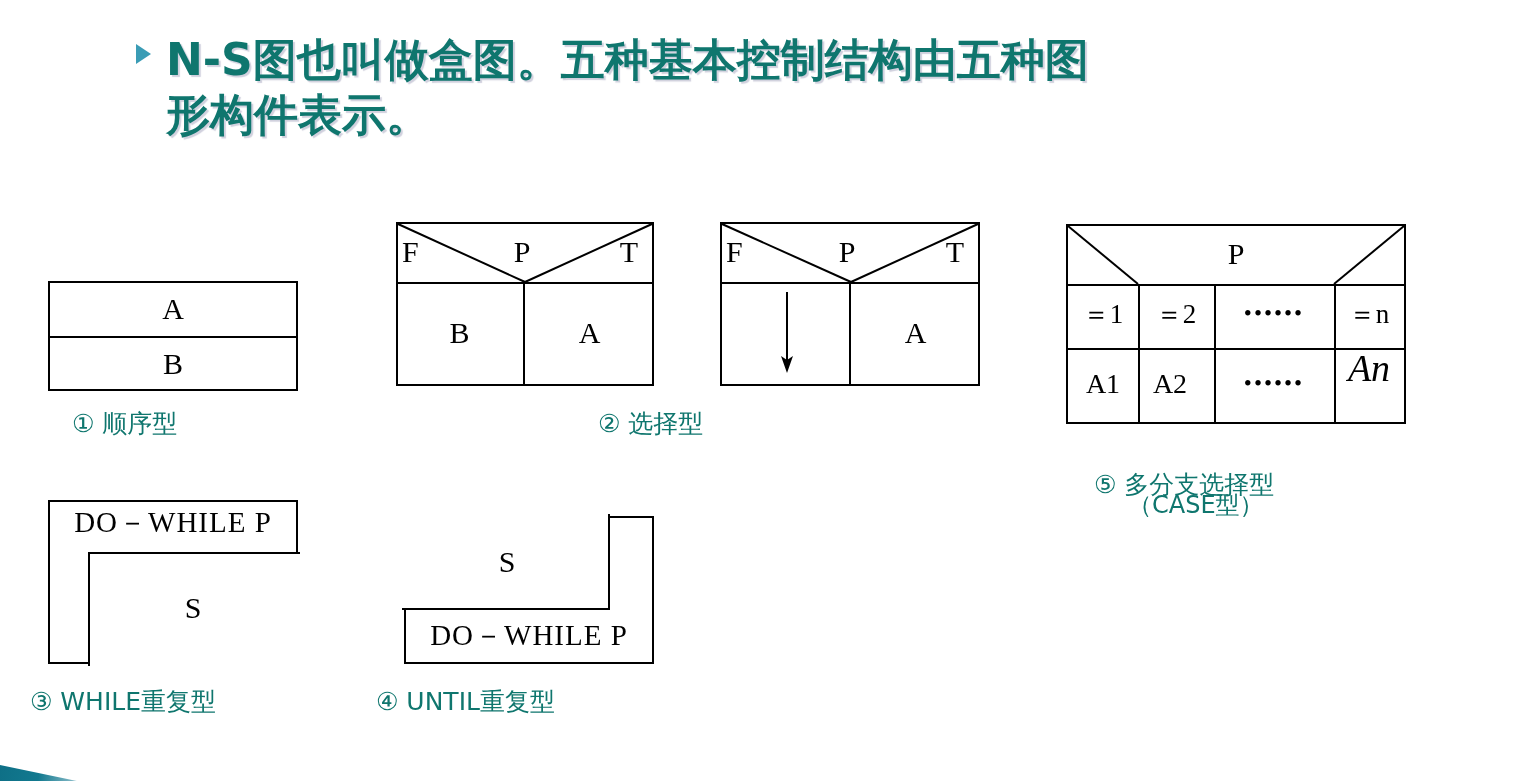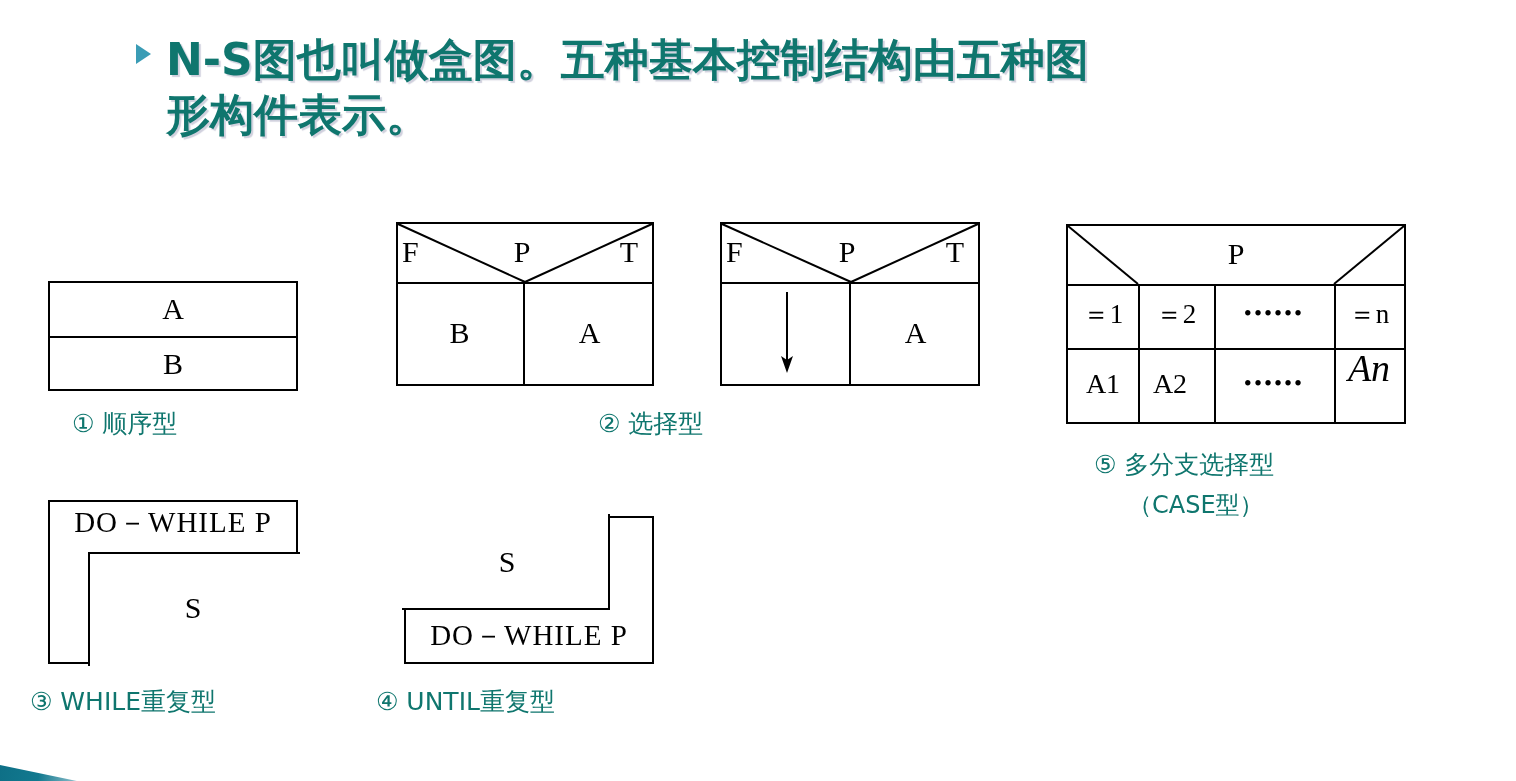--- a/index.html
+++ b/index.html
@@ -158,21 +158,21 @@
 <div class="cell-text" style="left:1068px; top:284px; width:70px; height:60px; font-size:27px;">＝1</div>
 <div class="cell-text" style="left:1138px; top:284px; width:76px; height:60px; font-size:27px;">＝2</div>
 <div class="cell-text" style="left:1214px; top:284px; width:120px; height:60px; font-size:23px; letter-spacing:2px;">••••••</div>
 <div class="cell-text" style="left:1334px; top:284px; width:70px; height:60px; font-size:27px;">＝n</div>
 
 <div class="cell-text" style="left:1068px; top:348px; width:70px; height:72px; font-size:28px;">A1</div>
 <div class="cell-text" style="left:1138px; top:348px; width:64px; height:72px; font-size:28px;">A2</div>
 <div class="cell-text" style="left:1214px; top:348px; width:120px; height:72px; font-size:23px; letter-spacing:2px;">••••••</div>
 <div class="cell-text" style="left:1334px; top:332px; width:70px; height:72px; font-size:38px;font-style:italic;">An</div>
 
-<div class="caption" style="left:1094px; top:448px;">⑤ 多分支选择型</div>
+<div class="caption" style="left:1094px; top:468px;">⑤ 多分支选择型</div>
 <div class="caption" style="left:1128px; top:489px; font-size:24px;">（CASE型）</div>
 
 <div class="ns-box" style="left:48px; top:500px; width:250px; height:164px;">
 </div>
 <div class="ns-box" style="left:88px; top:552px; width:212px; height:114px; border-right:none; border-bottom:none;">
 </div>
 <div class="cell-text" style="left:52px; top:503px; width:242px; height:40px; font-size:29px; letter-spacing:1px;">DO－WHILE P</div>
 <div class="cell-text" style="left:90px; top:556px; width:206px; height:104px; font-size:30px;">S</div>
 <div class="caption" style="left:30px; top:685px;">③ WHILE重复型</div>
 

